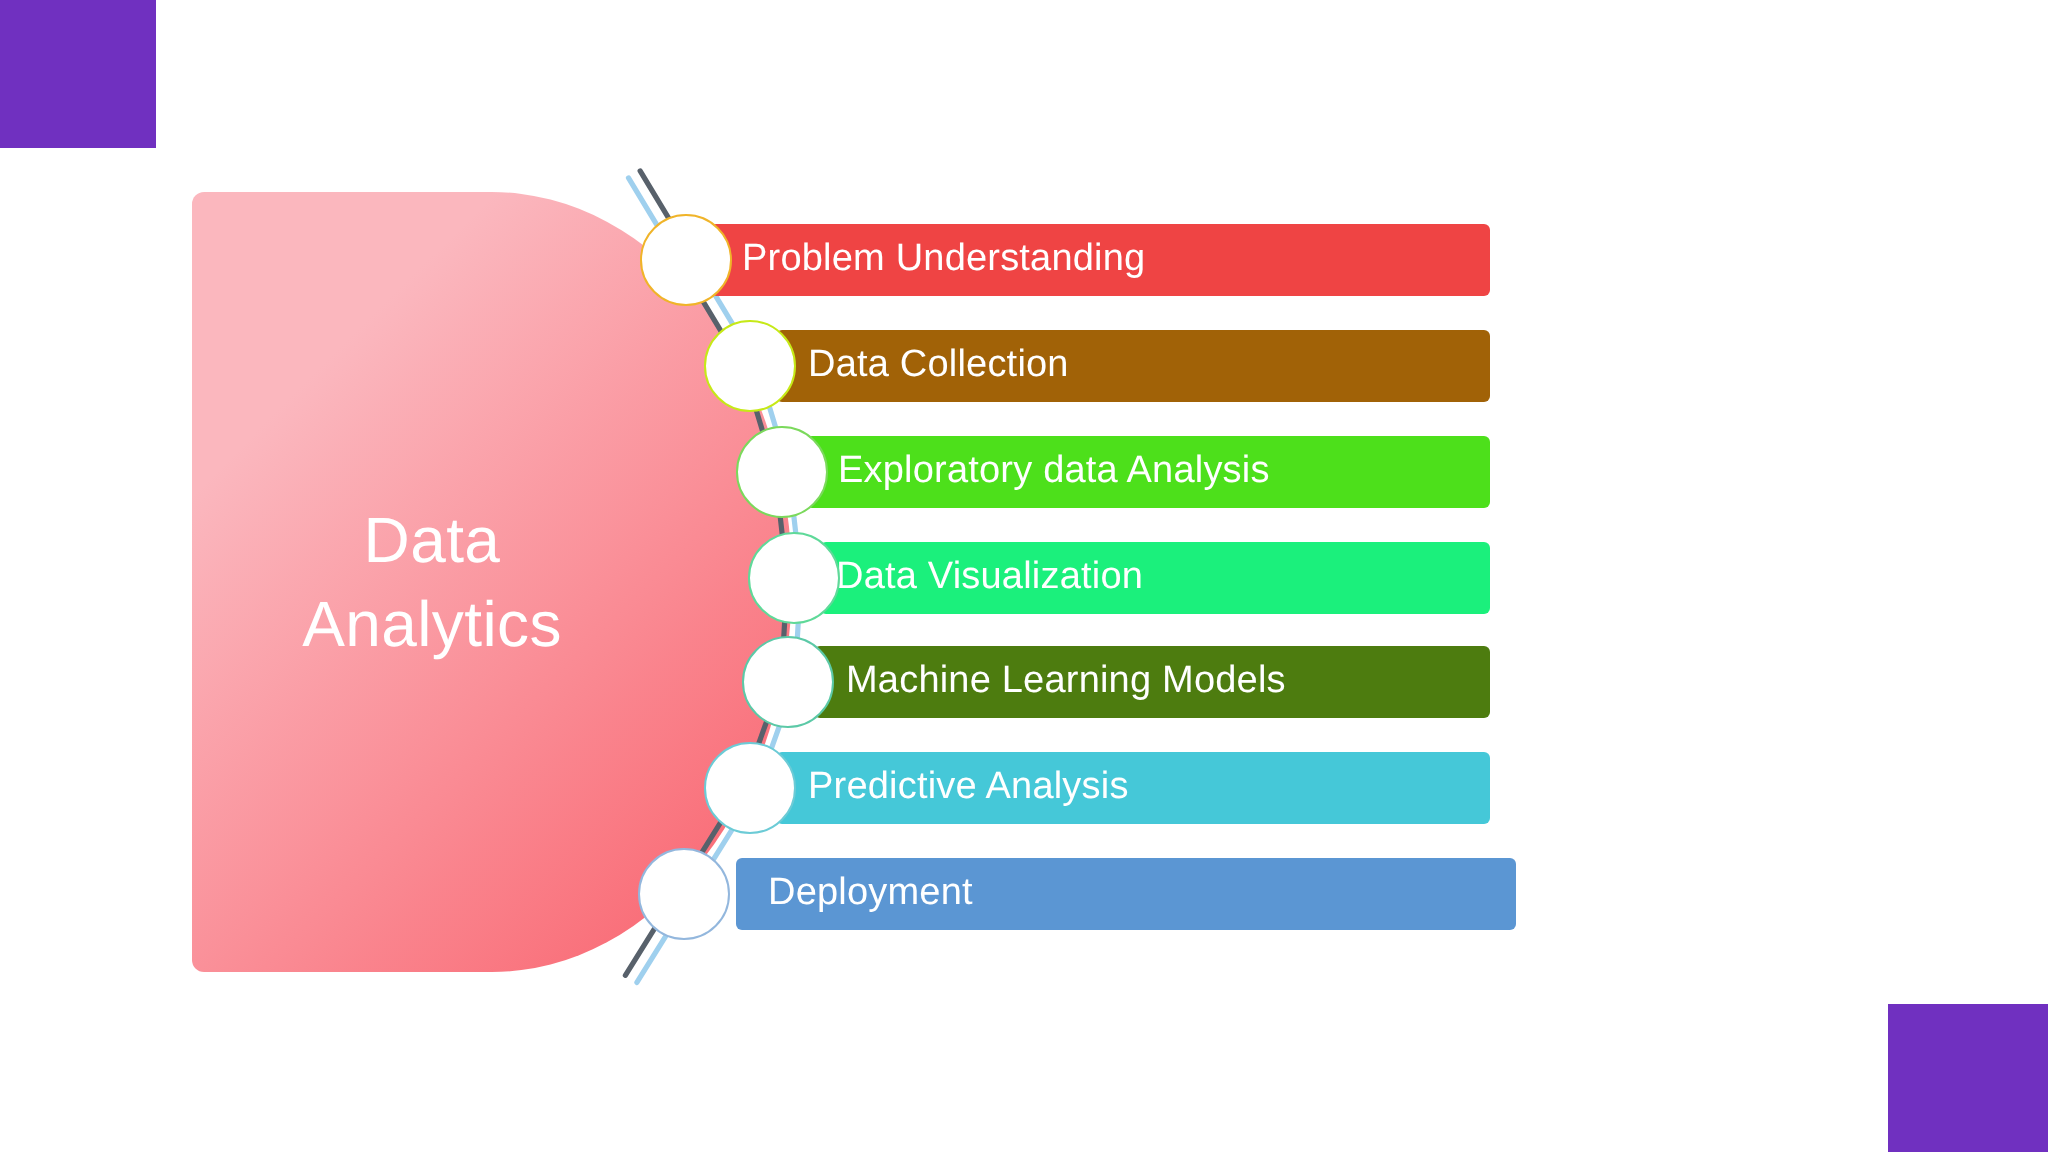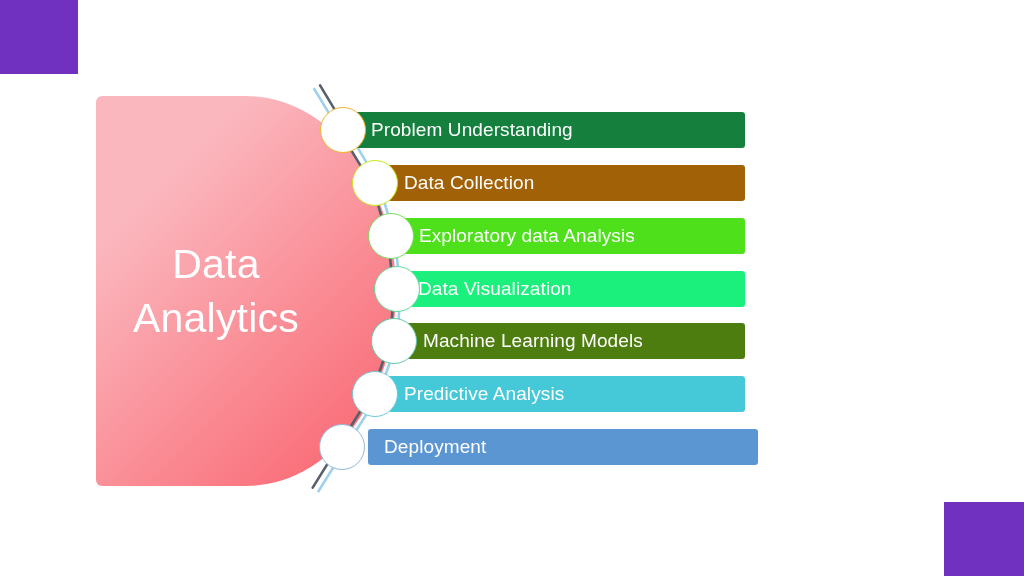--- a/index.html
+++ b/index.html
@@ -64,21 +64,21 @@
     position: absolute;
     left: 0;
     top: 0;
     width: 240px;
     height: 390px;
     display: flex;
     flex-direction: column;
     align-items: center;
     justify-content: center;
     color: #ffffff;
-    font-size: 41px;
+    font-size: 32px;
     line-height: 1.32;
     font-weight: 400;
     letter-spacing: 0.2px;
     text-align: center;
     white-space: pre-line;
   }
 
   
   #process-list {
     position: absolute;
@@ -154,21 +154,21 @@
       <line x1="360.48546454916607" y1="410.878633257657" x2="350.74203646994613" y2="426.52716926367697" stroke="#58616B" stroke-width="2.6" stroke-linecap="round"></line>
       <line x1="366.25796353005387" y1="414.47283073632303" x2="356.51453545083393" y2="430.121366742343" stroke="#9FD0EE" stroke-width="2.6" stroke-linecap="round"></line>
       <line x1="334.53949893518853" y1="109.40922726723632" x2="320.06716416223884" y2="85.4394227995384" stroke="#58616B" stroke-width="2.6" stroke-linecap="round"></line>
       <line x1="328.7182607073191" y1="112.92393714066695" x2="314.2459259343694" y2="88.95413267296904" stroke="#9FD0EE" stroke-width="2.6" stroke-linecap="round"></line>
       <line x1="327.48546454916607" y1="463.878633257657" x2="312.6858278723061" y2="487.6477467083715" stroke="#58616B" stroke-width="2.6" stroke-linecap="round"></line>
       <line x1="333.25796353005387" y1="467.47283073632303" x2="318.4583268531939" y2="491.2419441870376" stroke="#9FD0EE" stroke-width="2.6" stroke-linecap="round"></line>
     </svg>
 
   <div id="process-list">
       <div class="step-row" style="left: 355px; top: 112px; width: 390px;">
-        <div class="step-bar" style="width: 390px; background: #15803d;">
+        <div class="step-bar" style="width: 390px; background: #ef4444;">
           <span class="step-label" style="margin-left: 16px;">Problem Understanding</span>
         </div>
       </div>
       <div class="step-circle" style="left: 320px; top: 107px; border-color: rgb(240, 180, 41);"></div>
       <div class="step-row" style="left: 388px; top: 165px; width: 357px;">
         <div class="step-bar" style="width: 357px; background: #a16207;">
           <span class="step-label" style="margin-left: 16px;">Data Collection</span>
         </div>
       </div>
       <div class="step-circle" style="left: 352px; top: 160px; border-color: rgb(198, 233, 23);"></div>

